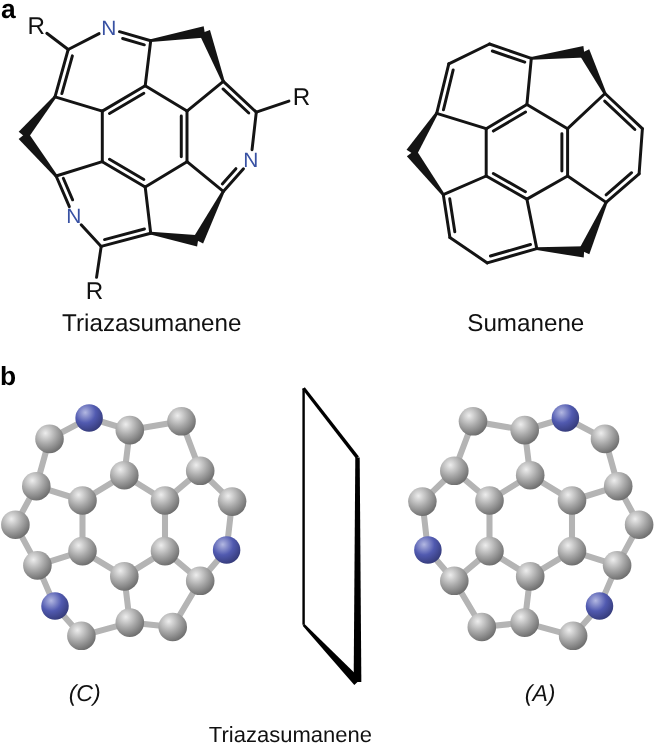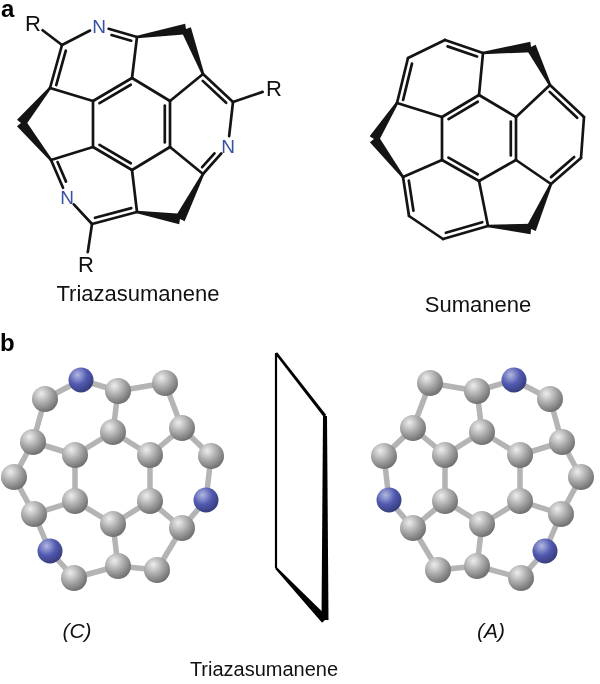--- a/index.html
+++ b/index.html
@@ -5,21 +5,21 @@
   html,body{margin:0;padding:0;}
   body{width:600px;height:684px;background:#ffffff;position:relative;overflow:hidden;
        font-family:"Liberation Sans", sans-serif;color:#111;}
   #chem-svg{position:absolute;left:0;top:0;}
   .txt{position:absolute;white-space:nowrap;}
   .panel-letter{font-size:24px;font-weight:bold;color:#000;}
   .lbl-a{left:1px;top:-5px;}
   .lbl-b{left:0px;top:329px;}
   .caption{font-size:22px;transform:translateX(-50%);}
   .cap-a1{left:138px;top:281px;}
-  .cap-a2{left:478px;top:292px;}
+  .cap-a2{left:478px;top:281px;}
   .enant{font-size:21px;font-style:italic;transform:translateX(-50%);}
   .lbl-c{left:77px;top:619px;}
   .lbl-aa{left:491px;top:619px;}
   .cap-b{left:264px;top:658px;font-size:20px;transform:translateX(-50%);}
 </style>
 </head>
 <body>
 
 <svg id="chem-svg" width="600" height="684" viewBox="0 0 600 684">
   <defs>

